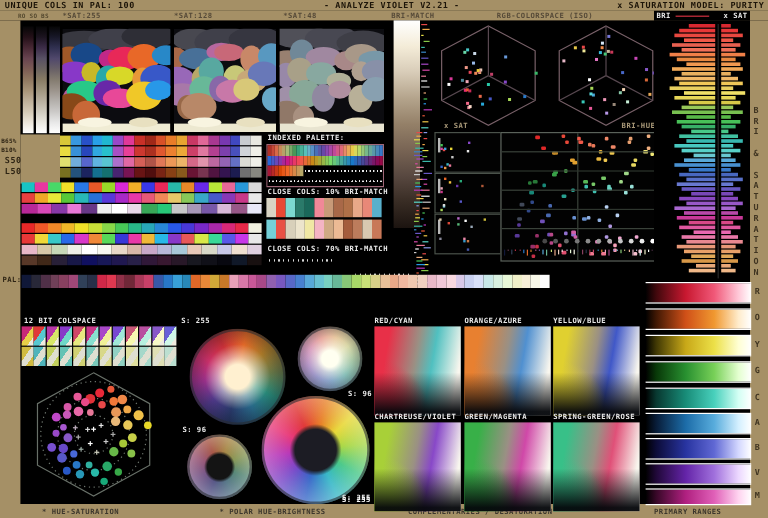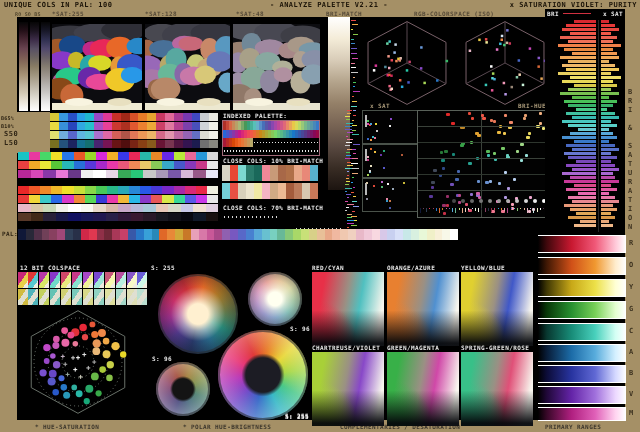--- a/index.html
+++ b/index.html
@@ -20,22 +20,22 @@
   .vl{position:absolute;color:#3f3421;font:bold 7px "DejaVu Sans Mono",monospace;}
   svg{position:absolute;display:block;}
 </style>
 </head>
 <body>
 
 <div id="root">
 
   <div class="abs tan" style="left:0;top:0;width:640px;height:9px">
     <span class="t" style="left:4px;top:1px;color:#1c1408">UNIQUE COLS IN PAL: 100</span>
-    <span class="t" style="left:270px;top:1px;color:#1c1408">- ANALYZE PALETTE V2.21 -</span>
-    <span class="t" style="right:3px;top:1px;color:#1c1408">x SATURATION VIOLET: PURITY</span>
+    <span class="t" style="left:270px;top:1px;color:#1c1408">- ANALYZE VIOLET V2.21 -</span>
+    <span class="t" style="right:3px;top:1px;color:#1c1408">x SATURATION MODEL: PURITY</span>
   </div>
 
   <div class="abs tan" style="left:0;top:9px;width:640px;height:8px">
     <span class="t s5" style="left:15px;top:2px;color:#55492f">RO SO BS</span>
     <span class="t s6" style="left:52px;top:1px;color:#564a38">*SAT:255</span>
     <span class="t s6" style="left:145px;top:1px;color:#564a38">*SAT:128</span>
     <span class="t s6" style="left:236px;top:1px;color:#564a38">*SAT:48</span>
     <span class="t s6" style="left:326px;top:1px;color:#564a38">BRI-MATCH</span>
     <span class="t s6" style="left:414px;top:1px;color:#564a38">RGB-COLORSPACE (ISO)</span>
   </div>

